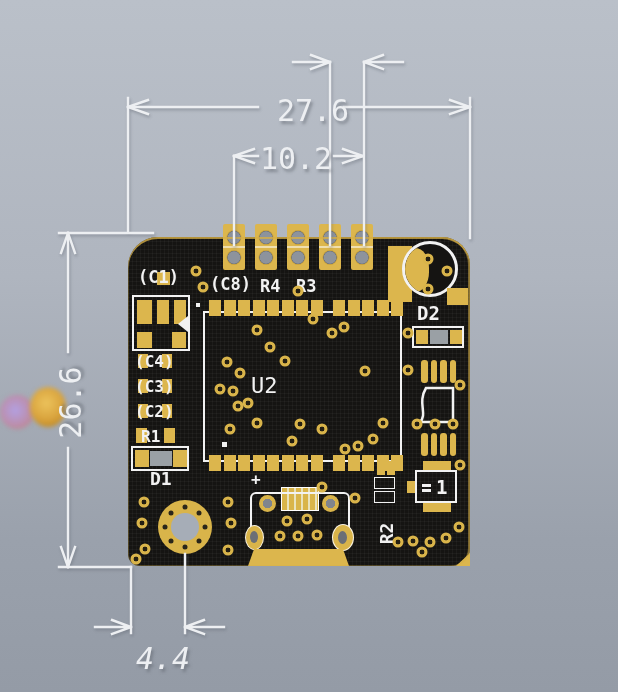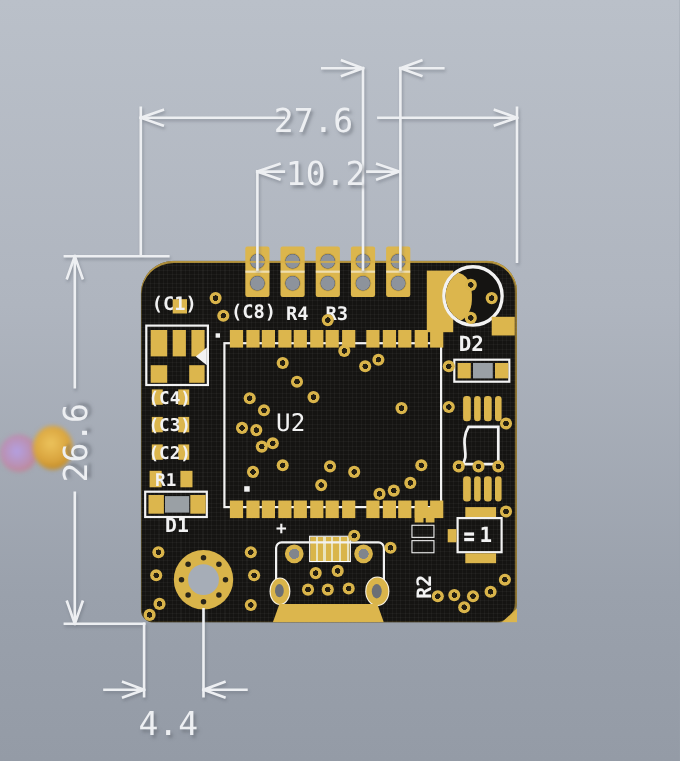--- a/index.html
+++ b/index.html
@@ -284,17 +284,17 @@
       <path d="M68,233 V352 M68,448 V567"></path>
       <path d="M68,233 L61,253 M68,233 L75,253 M68,567 L61,547 M68,567 L75,547"></path>
       <path d="M59,233 H153 M59,567 H131"></path>
 
       <path d="M131,567 V633 M185,554 V633"></path>
       <path d="M95,627 H131 M131,627 L112,620 M131,627 L112,634"></path>
       <path d="M185,627 H224 M185,627 L204,620 M185,627 L204,634"></path>
     </g>
   </svg>
 
-  <div class="dimtext" style="left:215px;top:93px;">27.6</div>
+  <div class="dimtext" style="left:243px;top:93px;">27.6</div>
   <div class="dimtext" style="left:226px;top:141px;">10.2</div>
   <div class="dimtext" style="left:0px;top:385px;transform:rotate(-90deg);">26.6</div>
-  <div class="dimtext" style="left:83px;top:641px;">4.4</div>
+  <div class="dimtext" style="left:93px;top:641px;font-style:italic;">4.4</div>
 </div>
 
 </body></html>

